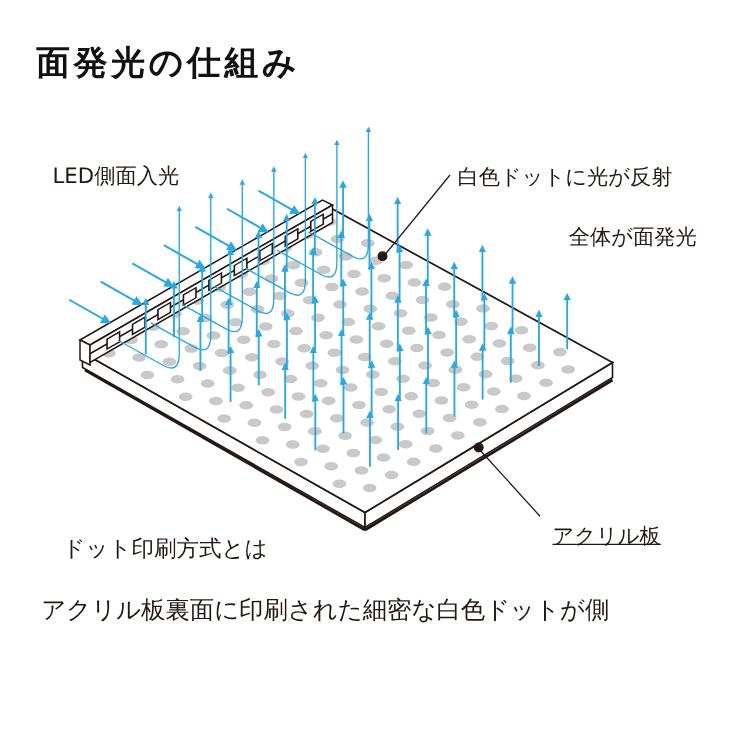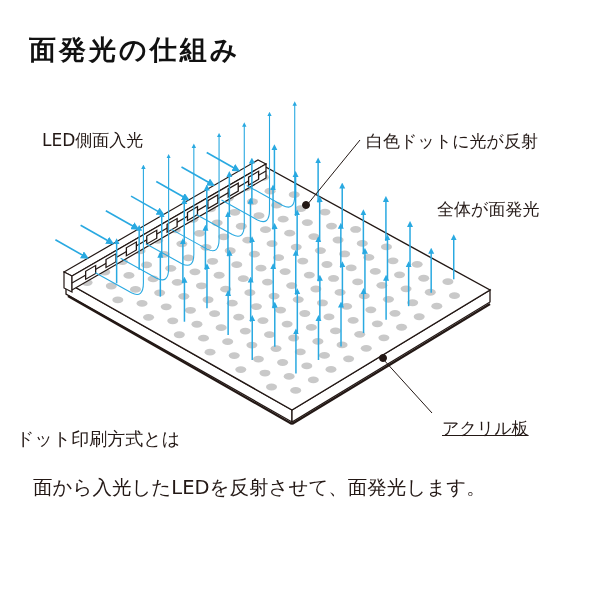--- a/index.html
+++ b/index.html
@@ -1,23 +1,23 @@
 <!DOCTYPE html>
 <html><head>
 <meta charset="utf-8">
 <style>
   html,body{margin:0;padding:0;background:#ffffff;}
   body{width:600px;height:600px;position:relative;overflow:hidden;font-family:"DejaVu Sans","Liberation Sans",sans-serif;color:#231815;}
   .title{position:absolute;left:29px;top:32px;font-size:27px;font-weight:bold;letter-spacing:3px;color:#111;}
   .lbl{position:absolute;font-size:17px;color:#231815;white-space:nowrap;}
   .lbl-led{left:42px;top:129px;}
   .lbl-dot{left:350px;top:130px;margin-left:16px;}
-  .lbl-all{left:437px;top:178px;margin-top:20px;}
+  .lbl-all{left:455px;top:178px;}
   .lbl-acr{left:442px;top:417px;text-decoration:underline;}
-  .sub{position:absolute;left:16px;top:427px;font-size:18px;color:#231815;}
+  .sub{position:absolute;left:50px;top:427px;font-size:18px;color:#231815;}
   .body{position:absolute;left:33px;top:470px;font-size:19.5px;line-height:36px;color:#231815;width:560px;}
   svg.diagram{position:absolute;left:0;top:0;}
 </style>
 </head>
 <body>
 
 <div class="title">面発光の仕組み</div>
 
 <svg class="diagram" width="600" height="600" viewBox="0 0 600 600" xmlns="http://www.w3.org/2000/svg">
   <defs>
@@ -284,14 +284,14 @@
   </g>
 </svg>
 
 <div class="lbl lbl-led">LED側面入光</div>
 <div class="lbl lbl-dot">白色ドットに光が反射</div>
 <div class="lbl lbl-all">全体が面発光</div>
 <div class="lbl lbl-acr">アクリル板</div>
 
 <div class="sub">ドット印刷方式とは</div>
 <div class="body">
-  <div>面から入光したLEDを反射させて、面発光します。</div>
+  <div>アクリル板裏面に印刷された細密な白色ドットが側</div>
 </div>
 
 </body></html>

